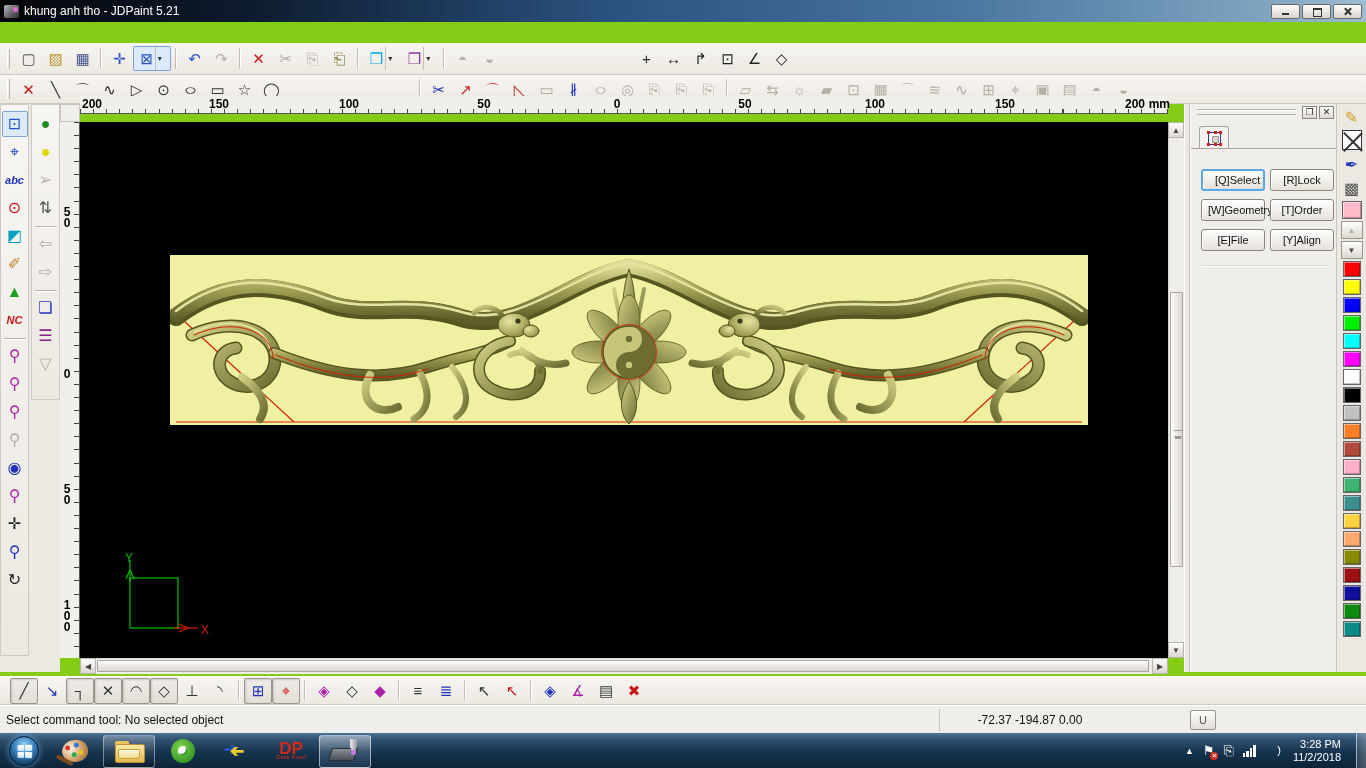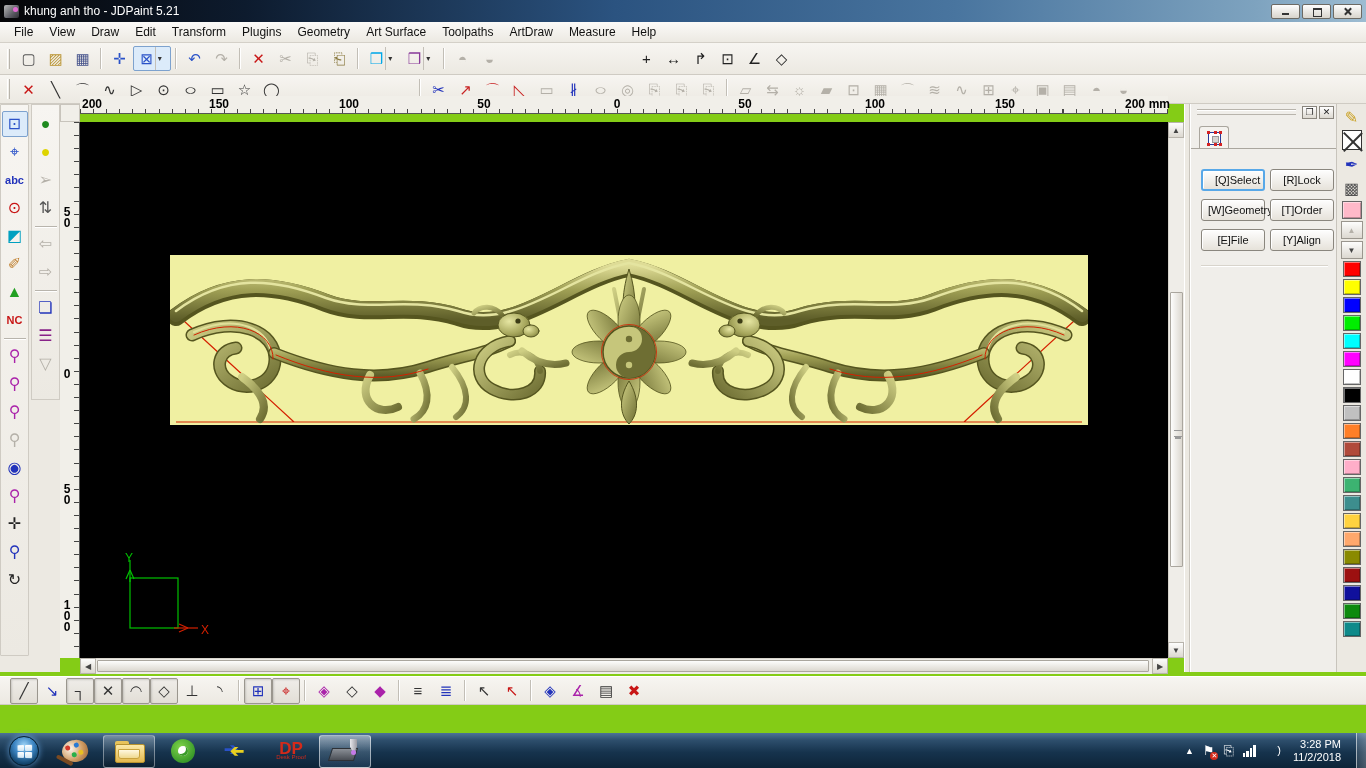--- a/index.html
+++ b/index.html
@@ -41,21 +41,21 @@
   .wide .glyph{transform:scaleX(1.5);display:inline-block;}
 
   
   .ltools{position:absolute;left:0;top:104px;width:60px;height:568px;background:#ece9e2;display:flex;}
   .lcol{width:30px;display:flex;flex-direction:column;align-items:center;padding-top:6px;}
   .lcol .tbtn{width:26px;height:26px;margin-bottom:2px;}
   .lcol .tbtn .glyph{font-size:16px;}
   .hdiv{width:22px;height:2px;border-top:1px solid #b8b4ac;border-bottom:1px solid #fff;margin:3px 0;}
   .lcol1{border:1px solid #cfcbc3;border-radius:1px;background:linear-gradient(#f7f5f1,#ece9e2);height:552px;}
   .lcol2{border:1px solid #cfcbc3;background:linear-gradient(#f7f5f1,#ece9e2);height:296px;margin-left:2px;}
-  .txtglyph{font-weight:bold;font-size:11px !important;}
+  .txtglyph{font-weight:bold;font-size:11px !important;font-style:italic;}
 
   
   .rcorner{position:absolute;left:60px;top:104px;width:20px;height:18px;background:#f1efe9;border:1px solid #c8c4bc;}
   .hruler{position:absolute;left:80px;top:96px;width:1088px;height:18px;background:#f1efe9;border-bottom:1px solid #555;
     background-image:repeating-linear-gradient(90deg,#444 0 1px,transparent 1px 13.1px);background-size:100% 5px;background-repeat:no-repeat;background-position:0 13px;font-size:12px;font-weight:bold;color:#000;}
   .hlab{position:absolute;top:1px;width:30px;text-align:center;}
   .hunit{position:absolute;top:1px;right:-2px;font-size:12px;font-weight:bold;}
   .vruler{position:absolute;left:60px;top:122px;width:20px;height:536px;background:#f1efe9;border-right:1px solid #555;
     background-image:repeating-linear-gradient(180deg,#444 0 1px,transparent 1px 13.1px);background-size:5px 100%;background-repeat:no-repeat;background-position:14px 0;font-size:12px;font-weight:bold;color:#000;}
   .vlab{position:absolute;left:3px;width:8px;line-height:11px;word-break:break-all;text-align:center;}
@@ -169,35 +169,20 @@
         </span>
       <span class="wbtn">
           <span class="g g-max"></span>
         </span>
       <span class="wbtn">
           <span class="g g-close"></span>
         </span>
     </span>
   </div>
 
-  <div class="menubar">
-
-  <span class="mitem">File</span>
-      <span class="mitem">View</span>
-      <span class="mitem">Draw</span>
-      <span class="mitem">Edit</span>
-      <span class="mitem">Transform</span>
-      <span class="mitem">Plugins</span>
-      <span class="mitem">Geometry</span>
-      <span class="mitem">Art Surface</span>
-      <span class="mitem">Toolpaths</span>
-      <span class="mitem">ArtDraw</span>
-      <span class="mitem">Measure</span>
-      <span class="mitem">Help</span>
-    </div>
 
   <div class="toolbar tb1">
     <span class="grip"></span>
     <span style="display:flex;align-items:center;">
 
     <span class="tbtn">
           <span class="glyph" style="color: rgb(85, 85, 85);">▢</span>
 
         </span>
         <span class="tbtn">
@@ -774,20 +759,25 @@
         </span>
         <span class="tbtn">
           <span class="glyph" style="color: rgb(51, 51, 51);">▤</span>
         </span>
         <span class="tbtn">
           <span class="glyph" style="color: rgb(200, 22, 22);">✖</span>
         </span>
       </span>
   </div>
 
+  <div class="statusbar">
+    <span class="stmsg">Select command tool: No selected object</span>
+    <span class="stcoords">-72.37 -194.87 0.00</span>
+    <span class="stunit">U</span>
+  </div>
 
   <div class="taskbar">
     <span class="orb">
       <span class="orbball">
           <span class="orbflag">
             <i></i>
             <i></i>
             <i></i>
             <i></i>
           </span>

